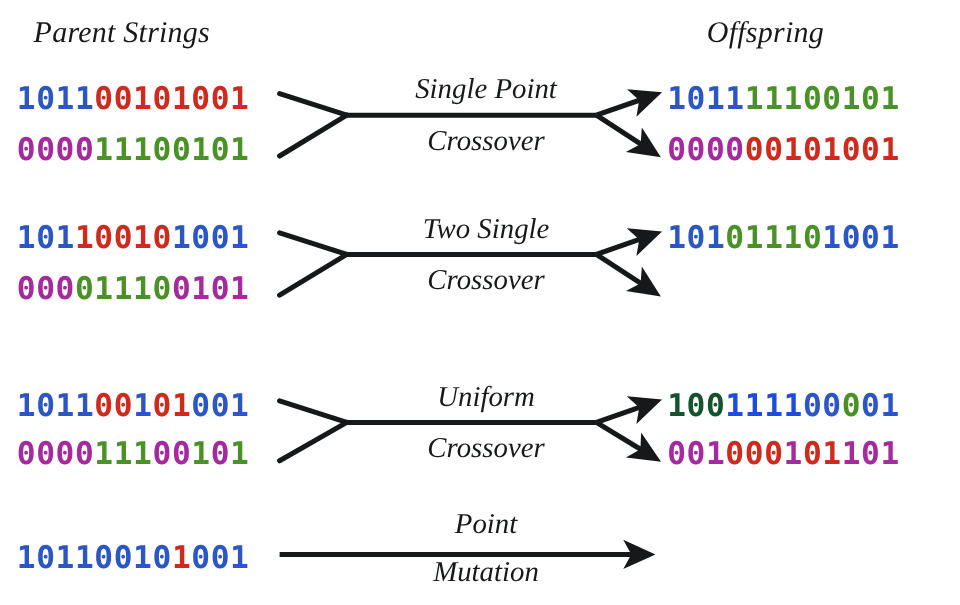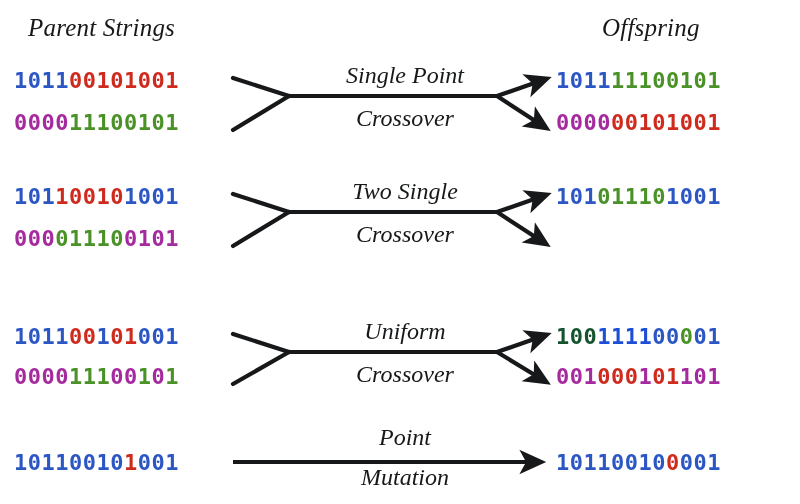--- a/index.html
+++ b/index.html
@@ -25,28 +25,28 @@
   .heading {
     position: absolute;
     font-family: "Liberation Serif", serif;
     font-style: italic;
     font-size: 25px;
     color: #16181a;
     white-space: nowrap;
     letter-spacing: 0.2px;
   }
   #heading-parent { left: 28px; top: 14px; }
-  #heading-offspring { left: 602px; top: 14px; }
+  #heading-offspring { left: 589px; top: 14px; }
 
   
   .bitstring {
     position: absolute;
     font-family: "DejaVu Sans Mono", monospace;
     font-weight: bold;
-    font-size: 22px;
+    font-size: 26px;
     letter-spacing: 0.5px;
     white-space: nowrap;
     line-height: 1;
   }
   .bitstring.left  { left: 14px; }
   .bitstring.right { left: 556px; }
 
   
   .op-label {
     position: absolute;
@@ -91,21 +91,20 @@
   <div class="op-label bottom" style="left:320px; top:221px; width:170px;">Crossover</div>
 
   <div class="bitstring left" id="r3p1" style="top:326px;"><span style="color: rgb(43, 86, 196);">1011</span><span style="color: rgb(207, 42, 30);">00</span><span style="color: rgb(43, 86, 196);">1</span><span style="color: rgb(207, 42, 30);">01</span><span style="color: rgb(43, 86, 196);">001</span></div>
   <div class="bitstring left" id="r3p2" style="top:366px;"><span style="color: rgb(164, 42, 158);">0000</span><span style="color: rgb(74, 145, 39);">111</span><span style="color: rgb(164, 42, 158);">00</span><span style="color: rgb(74, 145, 39);">1</span><span style="color: rgb(164, 42, 158);">0</span><span style="color: rgb(74, 145, 39);">1</span></div>
   <div class="bitstring right" id="r3o1" style="top:326px;"><span style="color: #14532d;">100</span><span style="color: #1d4ed8;">1111</span><span style="color: rgb(43, 86, 196);">00</span><span style="color: rgb(74, 145, 39);">0</span><span style="color: rgb(43, 86, 196);">01</span></div>
   <div class="bitstring right" id="r3o2" style="top:366px;"><span style="color: rgb(164, 42, 158);">001</span><span style="color: rgb(207, 42, 30);">000</span><span style="color: rgb(164, 42, 158);">1</span><span style="color: rgb(207, 42, 30);">01</span><span style="color: rgb(164, 42, 158);">101</span></div>
   <div class="op-label top" style="left:320px; top:318px; width:170px;">Uniform</div>
   <div class="op-label bottom" style="left:320px; top:361px; width:170px;">Crossover</div>
 
   <div class="bitstring left" id="r4p1" style="top:452px;"><span style="color: rgb(43, 86, 196);">10110010</span><span style="color: rgb(207, 42, 30);">1</span><span style="color: rgb(43, 86, 196);">001</span></div>
-  <div class="bitstring right" id="r4o1" style="top:452px;"><span style="color: rgb(43, 86, 196);">10110010</span><span style="color: rgb(207, 42, 30);">0</span><span style="color: rgb(43, 86, 196);">001</span></div>
   <div class="op-label top" style="left:320px; top:424px; width:170px;">Point</div>
   <div class="op-label bottom" style="left:320px; top:464px; width:170px;">Mutation</div>
 
   <svg id="arrows" viewBox="0 0 800 504">
     <defs>
       <marker id="ah" markerWidth="7" markerHeight="7" refX="4.2" refY="3.1" orient="auto" markerUnits="strokeWidth">
         <path d="M0,0.2 L6.4,3.1 L0,6.0 L1.6,3.1 Z" fill="#16181a"></path>
       </marker>
     </defs>
 

